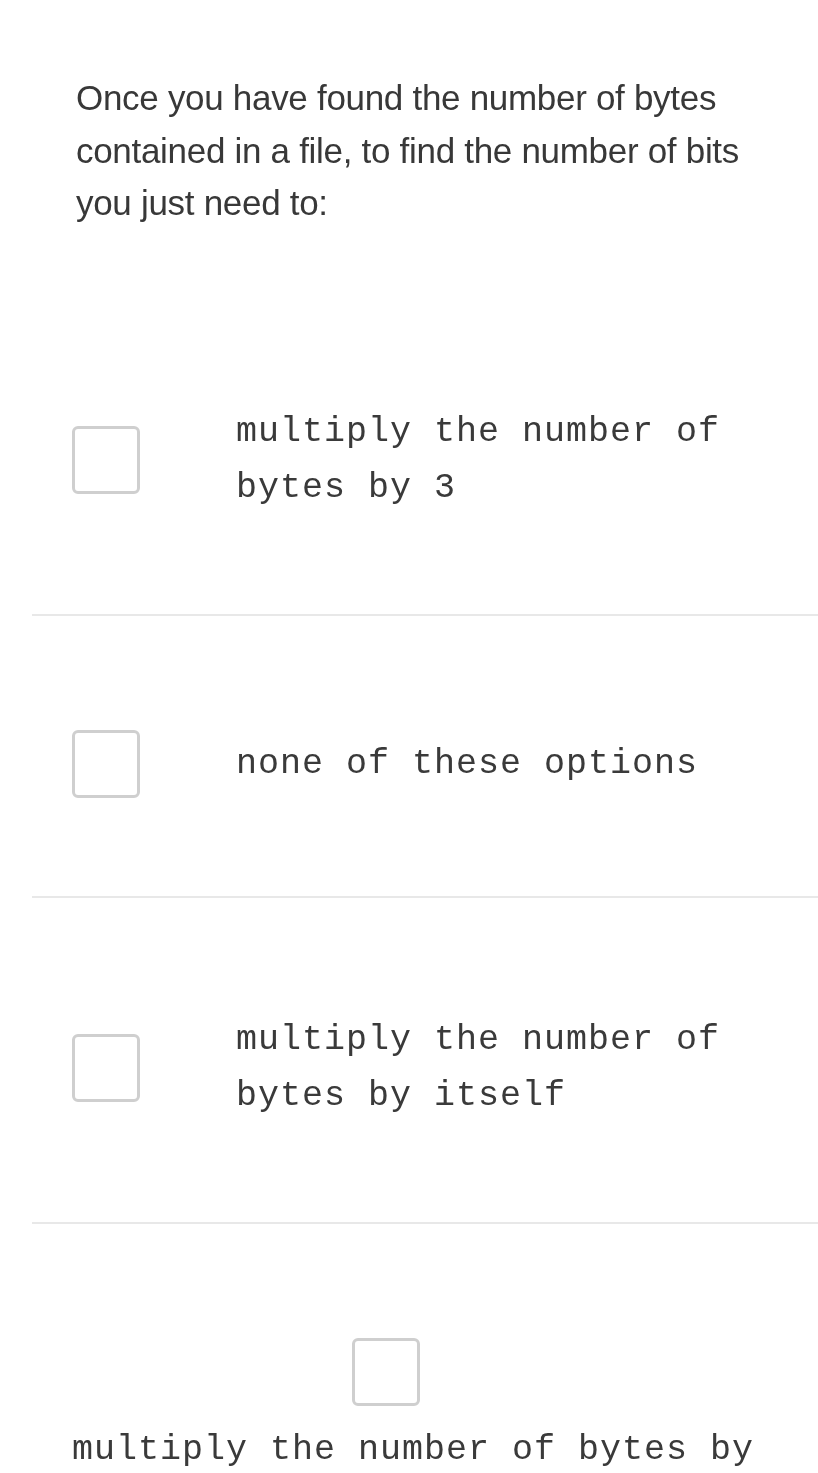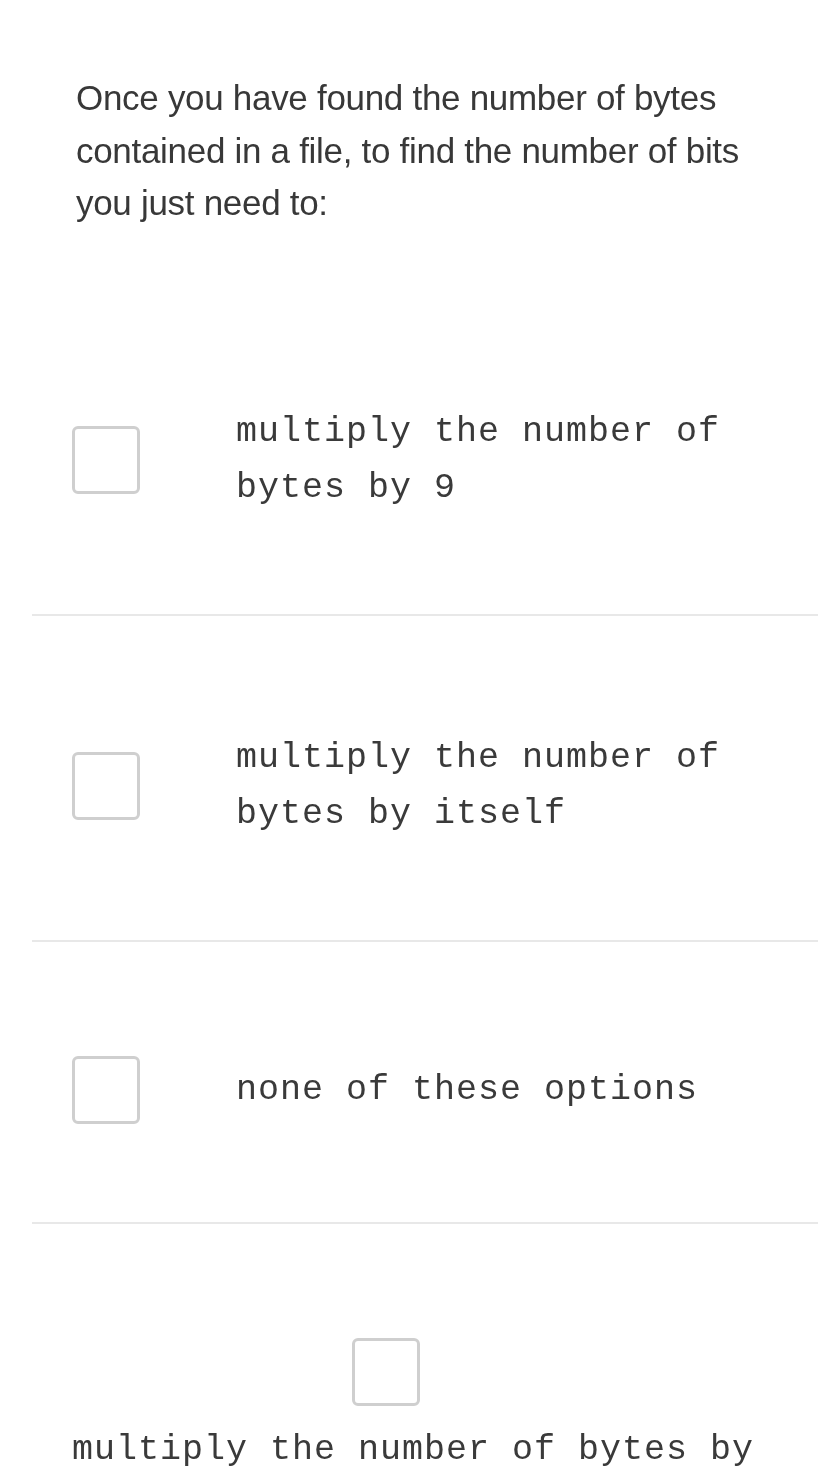--- a/index.html
+++ b/index.html
@@ -54,27 +54,27 @@
     }
   </style>
 </head>
 <body>
 
 <div class="question">Once you have found the number of bytes contained in a file, to find the number of bits you just need to:</div>
 
 <div class="options">
   <div class="option">
     <div class="checkbox"></div>
-    <div class="option-label">multiply the number of bytes by 9</div>
+    <div class="option-label">multiply the number of bytes by 3</div>
+  </div>
+  <div class="option">
+    <div class="checkbox"></div>
+    <div class="option-label">none of these options</div>
   </div>
   <div class="option">
     <div class="checkbox"></div>
     <div class="option-label">multiply the number of bytes by itself</div>
-  </div>
-  <div class="option">
-    <div class="checkbox"></div>
-    <div class="option-label">none of these options</div>
   </div>
   <div class="option">
     <div class="checkbox"></div>
     <div class="option-label">multiply the number of bytes by 256</div>
   </div>
 </div>
 
 </body></html>

